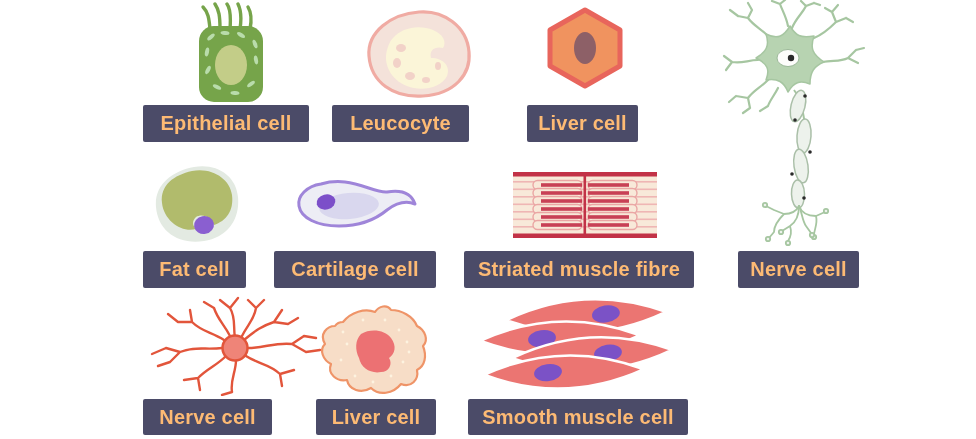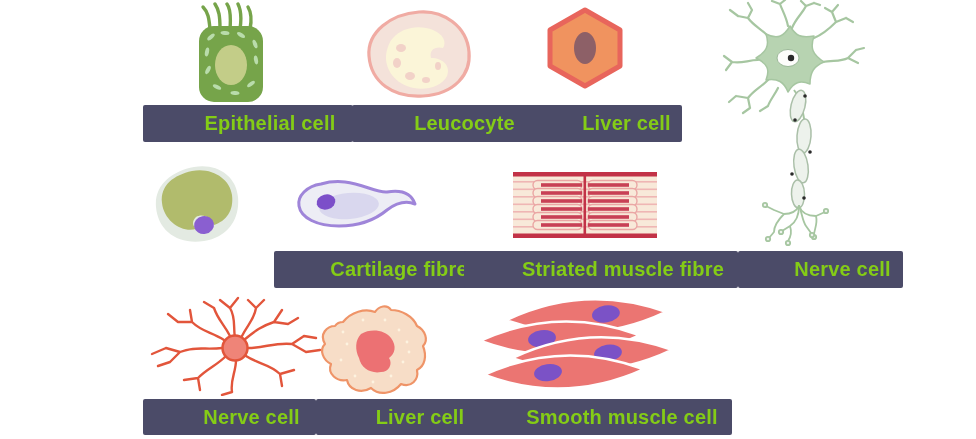--- a/index.html
+++ b/index.html
@@ -7,28 +7,27 @@
     position:relative;
     width:976px;height:439px;
     background:#ffffff;
     font-family:"Liberation Sans", sans-serif;
     overflow:hidden;
   }
   .illus{position:absolute;}
   .cell-label{
     position:absolute;
     background:#4b4b68;
-    color:#84cc16;
+    color:#fdba74;
     font-weight:bold;
     font-size:20px;
     display:flex;align-items:center;justify-content:center;
     border-radius:2px;
     white-space:nowrap;
     letter-spacing:0.2px;
-    padding-left:44px;
   }
 </style>
 </head>
 <body>
 
 <div class="stage">
 
   <svg class="illus" style="left:193px;top:2px" width="82" height="102" viewBox="0 0 82 102">
     <g stroke="#76a44a" stroke-width="3.4" fill="none" stroke-linecap="round">
       <path d="M17,27 C16,16 15,10 10,5"></path>
@@ -220,26 +219,27 @@
       </g>
       <g transform="translate(6,56) rotate(-2 80 17)">
         <path d="M0,17 Q80,-16 160,17 Q80,50 0,17 Z" fill="#eb7572" stroke="#ffffff" stroke-width="2.5"></path>
         <ellipse cx="64" cy="17" rx="14" ry="8.5" transform="rotate(-6 64 17)" fill="#7b52c6"></ellipse>
       </g>
     </g>
   </svg>
 
   <div class="cell-label" style="left:143px;top:105px;width:166px;height:37px">Epithelial cell</div>
 
-  <div class="cell-label" style="left:352px;top:105px;width:137px;height:37px">Leucocyte</div>
+  <div class="cell-label" style="left:332px;top:105px;width:137px;height:37px">Leucocyte</div>
 
   <div class="cell-label" style="left:527px;top:105px;width:111px;height:37px">Liver cell</div>
 
-
-  <div class="cell-label" style="left:274px;top:251px;width:162px;height:37px">Cartilage fibre</div>
+  <div class="cell-label" style="left:143px;top:251px;width:103px;height:37px">Fat cell</div>
+
+  <div class="cell-label" style="left:274px;top:251px;width:162px;height:37px">Cartilage cell</div>
 
   <div class="cell-label" style="left:464px;top:251px;width:230px;height:37px">Striated muscle fibre</div>
 
   <div class="cell-label" style="left:738px;top:251px;width:121px;height:37px">Nerve cell</div>
 
   <div class="cell-label" style="left:143px;top:399px;width:129px;height:36px">Nerve cell</div>
 
   <div class="cell-label" style="left:316px;top:399px;width:120px;height:36px">Liver cell</div>
 
   <div class="cell-label" style="left:468px;top:399px;width:220px;height:36px">Smooth muscle cell</div>

